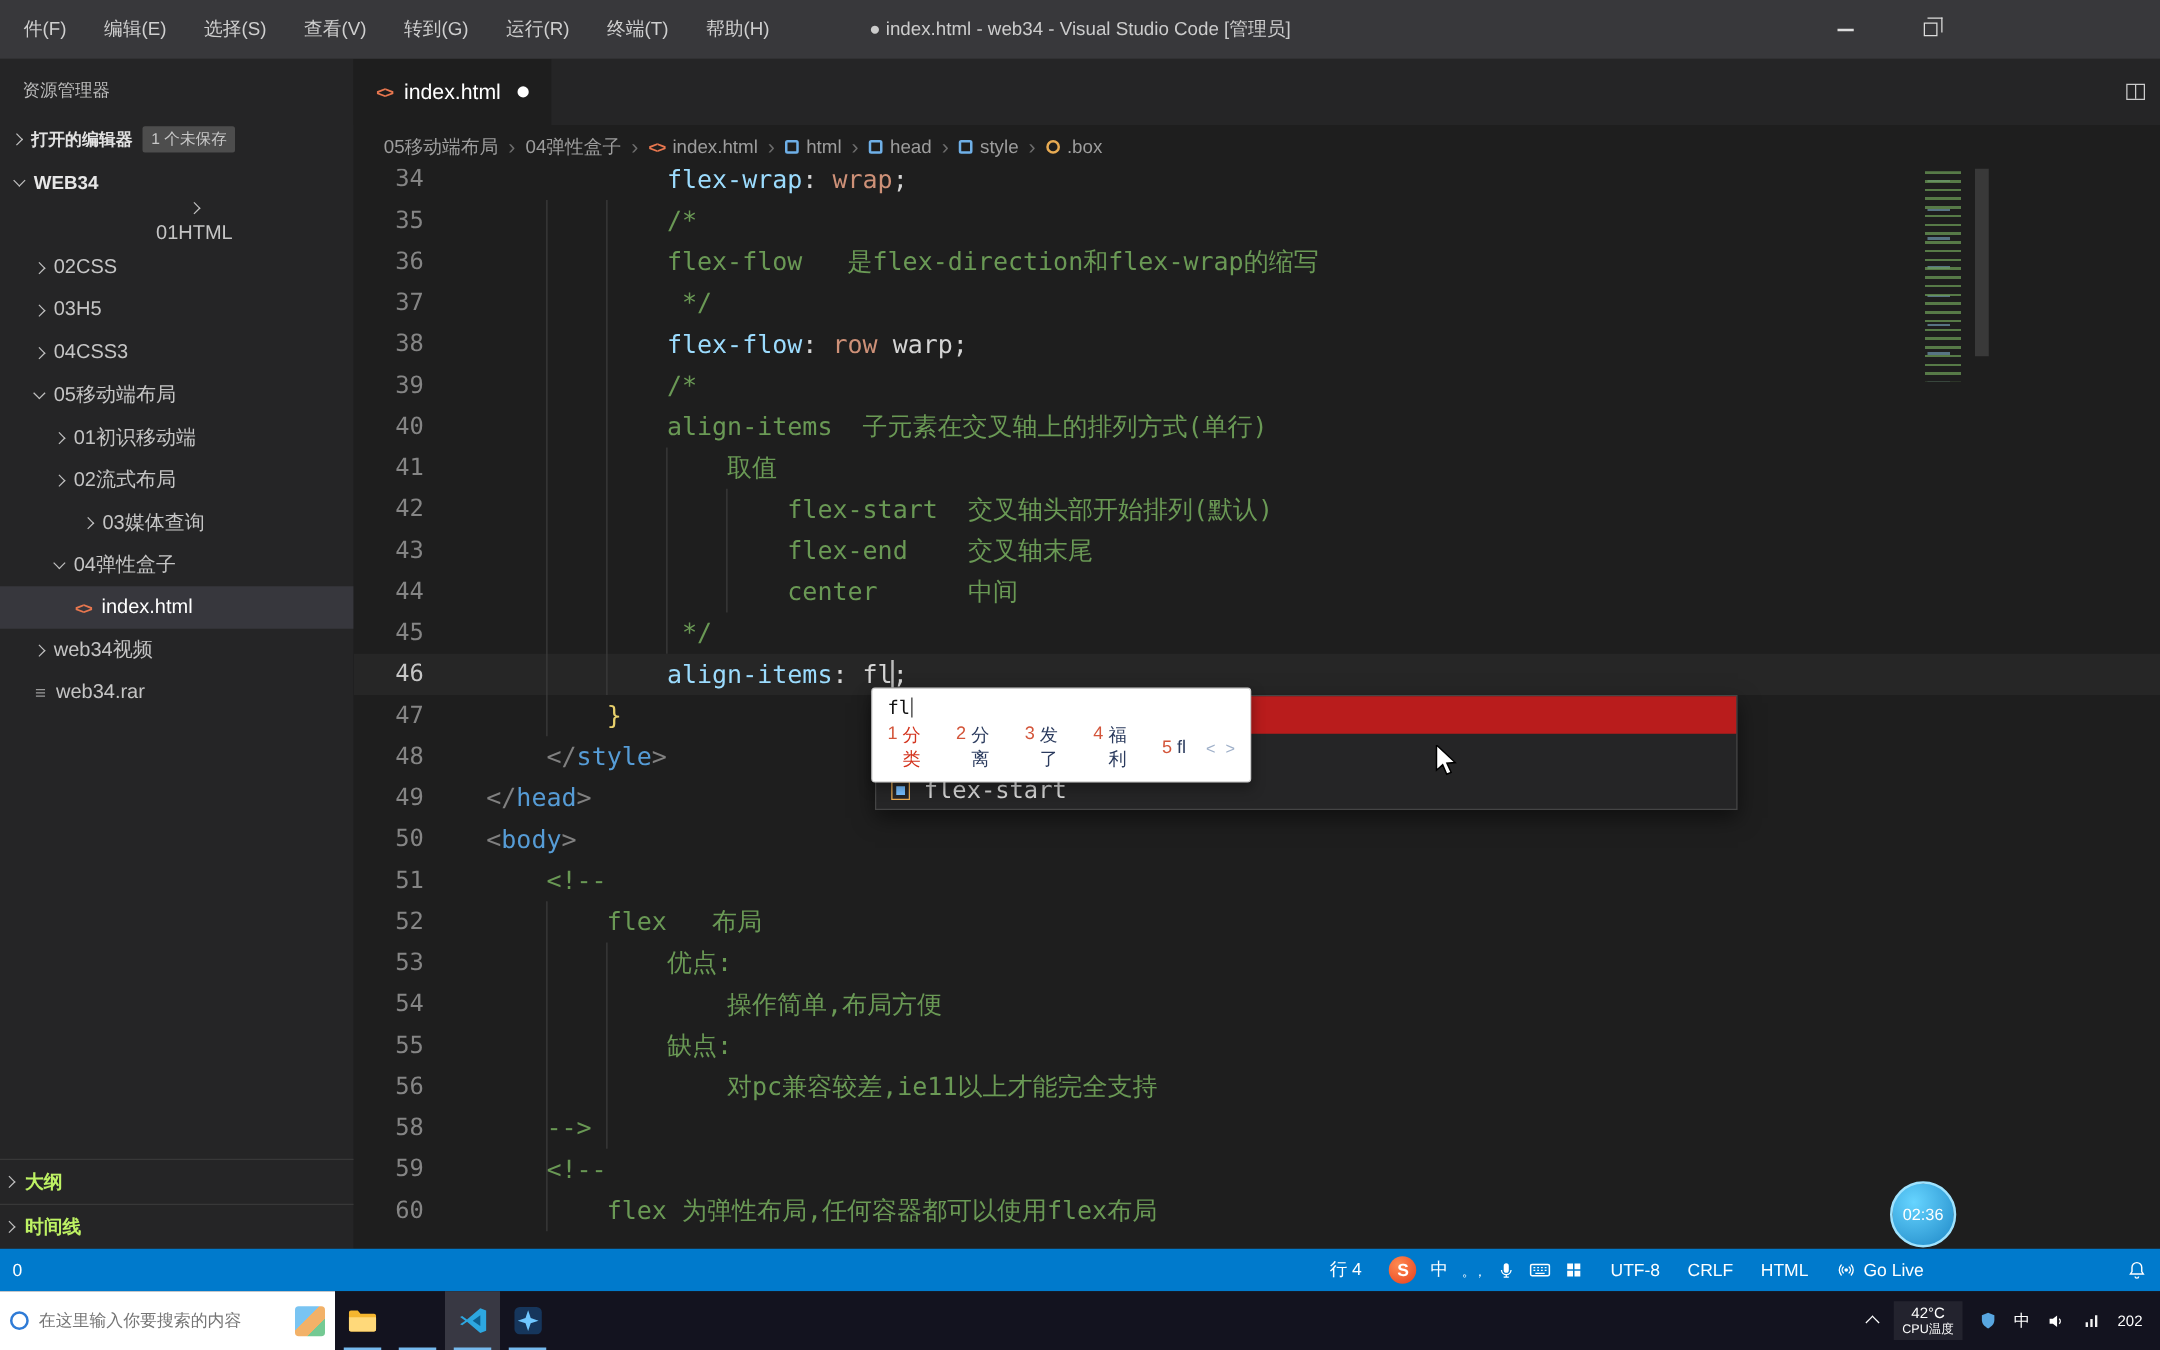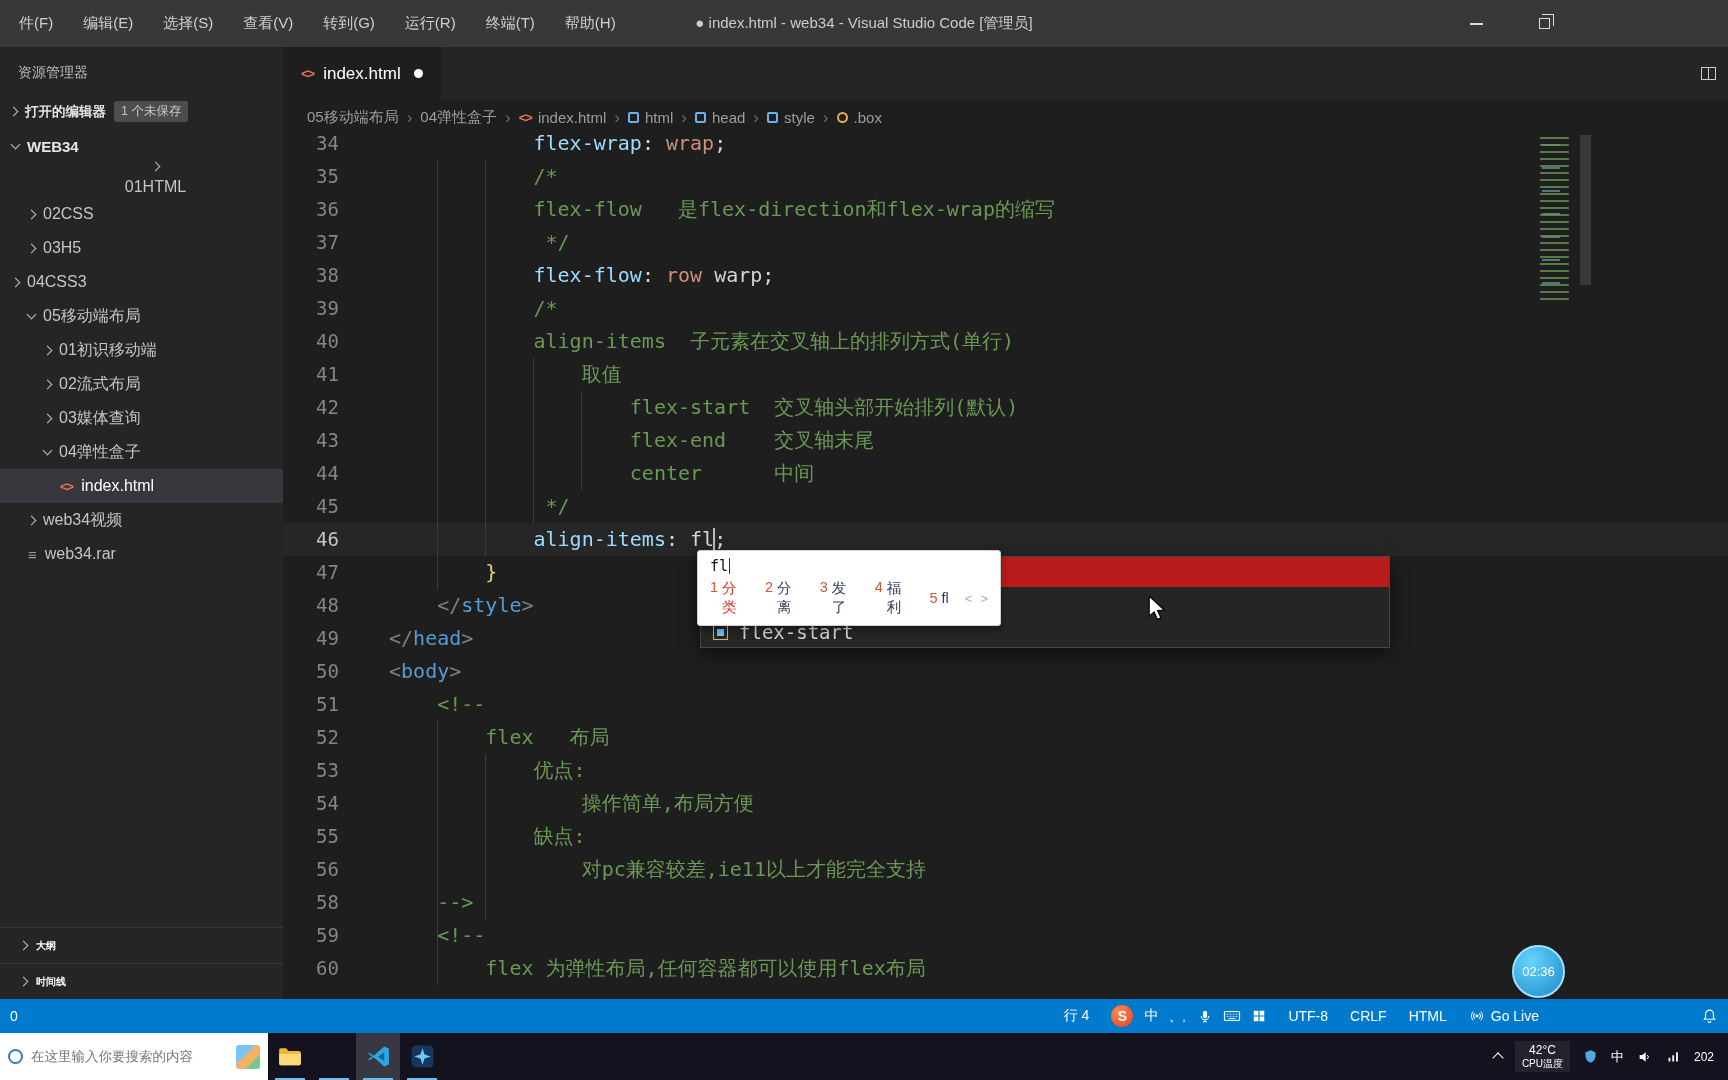--- a/index.html
+++ b/index.html
@@ -28,21 +28,21 @@
 .tree-row{display:flex;align-items:center;height:34px;gap:8px;color:#c5c5c5;cursor:pointer;white-space:nowrap}
 .tree-row.selected{background:#37373d;color:#ffffff}
 .tree-row.bold{font-weight:bold;color:#e7e7e7;font-size:15px}
 .chev{width:7px;height:7px;border-right:1.6px solid #c0c0c0;border-bottom:1.6px solid #c0c0c0;flex:none}
 .chev.collapsed{transform:rotate(-45deg)}
 .chev.expanded{transform:rotate(45deg);margin-top:-4px}
 .ic-html{color:#e8774f;font-weight:bold;font-size:13px;letter-spacing:-1px;flex:none}
 .ic-html::before{content:"<>"}
 .ic-archive{color:#9a9a9a;font-size:15px;flex:none}
 .ic-archive::before{content:"≡"}
-.sb-bottom{border-top:1px solid #383838;display:flex;align-items:center;gap:9px;height:36px;padding-left:20px;color:#ffffff;font-weight:bold;font-size:10px;flex:none}
+.sb-bottom{border-top:1px solid #383838;display:flex;align-items:center;gap:9px;height:36px;padding-left:4px;color:#bef264;font-weight:bold;font-size:15px;flex:none}
 
 
 .editor{flex:1;display:flex;flex-direction:column;min-width:0;background:#1e1e1e;position:relative}
 .tabbar{height:53px;background:#252526;display:flex;flex:none;position:relative}
 .tab{background:#1e1e1e;display:flex;align-items:center;gap:9px;padding:0 18px;color:#ffffff;font-size:17px}
 .dirty-dot{width:9px;height:9px;border-radius:50%;background:#ffffff;margin-left:4px}
 .tab-actions{position:absolute;right:12px;top:0;height:100%;display:flex;align-items:center}
 .ic-split{width:15px;height:13px;border:1.4px solid #cccccc;position:relative}
 .ic-split::before{content:"";position:absolute;left:5.6px;top:0;bottom:0;width:1.4px;background:#cccccc}
 .breadcrumb{height:35px;display:flex;align-items:center;padding-left:24px;gap:5px;font-size:15px;color:#9d9d9d;flex:none;white-space:nowrap}
@@ -169,37 +169,37 @@
             <span class="tlabel">01HTML</span>
           </div>
           <div class="tree-row" style="padding-left: 28px;">
             <span class="chev collapsed"></span>
             <span class="tlabel">02CSS</span>
           </div>
           <div class="tree-row" style="padding-left: 28px;">
             <span class="chev collapsed"></span>
             <span class="tlabel">03H5</span>
           </div>
-          <div class="tree-row" style="padding-left: 12px;">
+          <div class="tree-row" style="padding-left: 28px;">
             <span class="chev collapsed"></span>
             <span class="tlabel">04CSS3</span>
           </div>
           <div class="tree-row" style="padding-left: 28px;">
             <span class="chev expanded"></span>
             <span class="tlabel">05移动端布局</span>
           </div>
           <div class="tree-row" style="padding-left: 44px;">
             <span class="chev collapsed"></span>
             <span class="tlabel">01初识移动端</span>
           </div>
           <div class="tree-row" style="padding-left: 44px;">
             <span class="chev collapsed"></span>
             <span class="tlabel">02流式布局</span>
           </div>
-          <div class="tree-row" style="padding-left: 44px;">
+          <div class="tree-row" style="padding-left: 67px;">
             <span class="chev collapsed"></span>
             <span class="tlabel">03媒体查询</span>
           </div>
           <div class="tree-row" style="padding-left: 44px;">
             <span class="chev expanded"></span>
             <span class="tlabel">04弹性盒子</span>
           </div>
           <div class="tree-row selected" style="padding-left: 60px;">
             <span class="ic-html"></span>
             <span class="tlabel">index.html</span>

